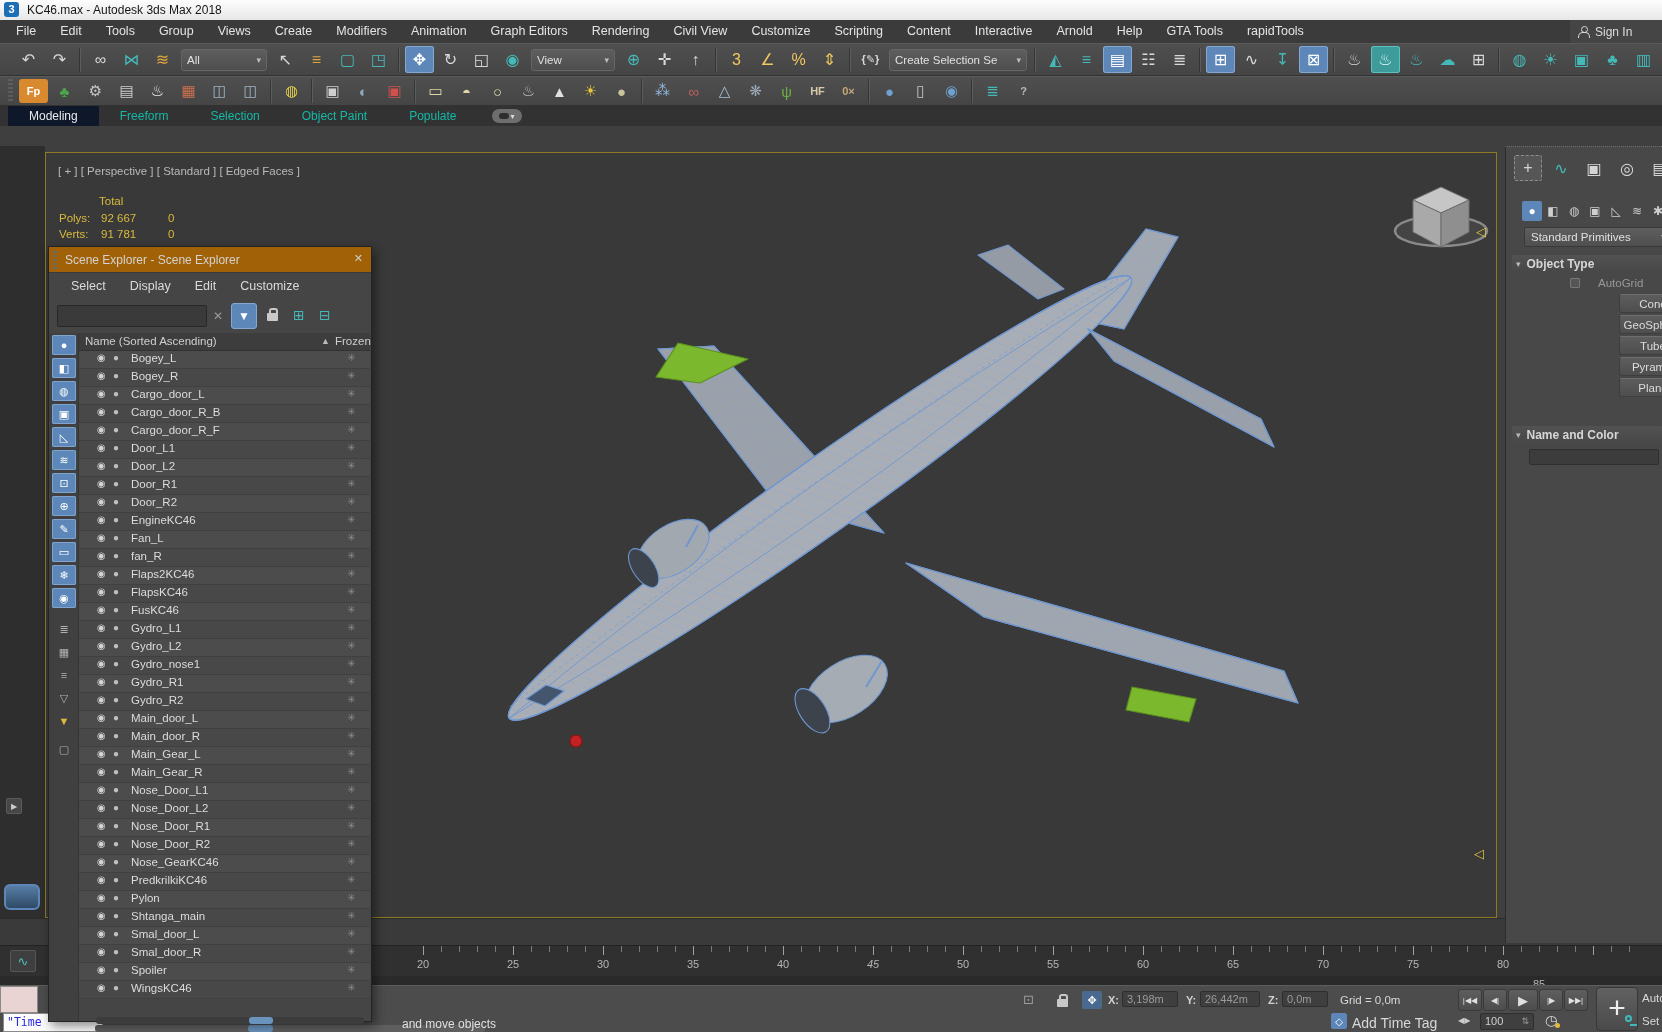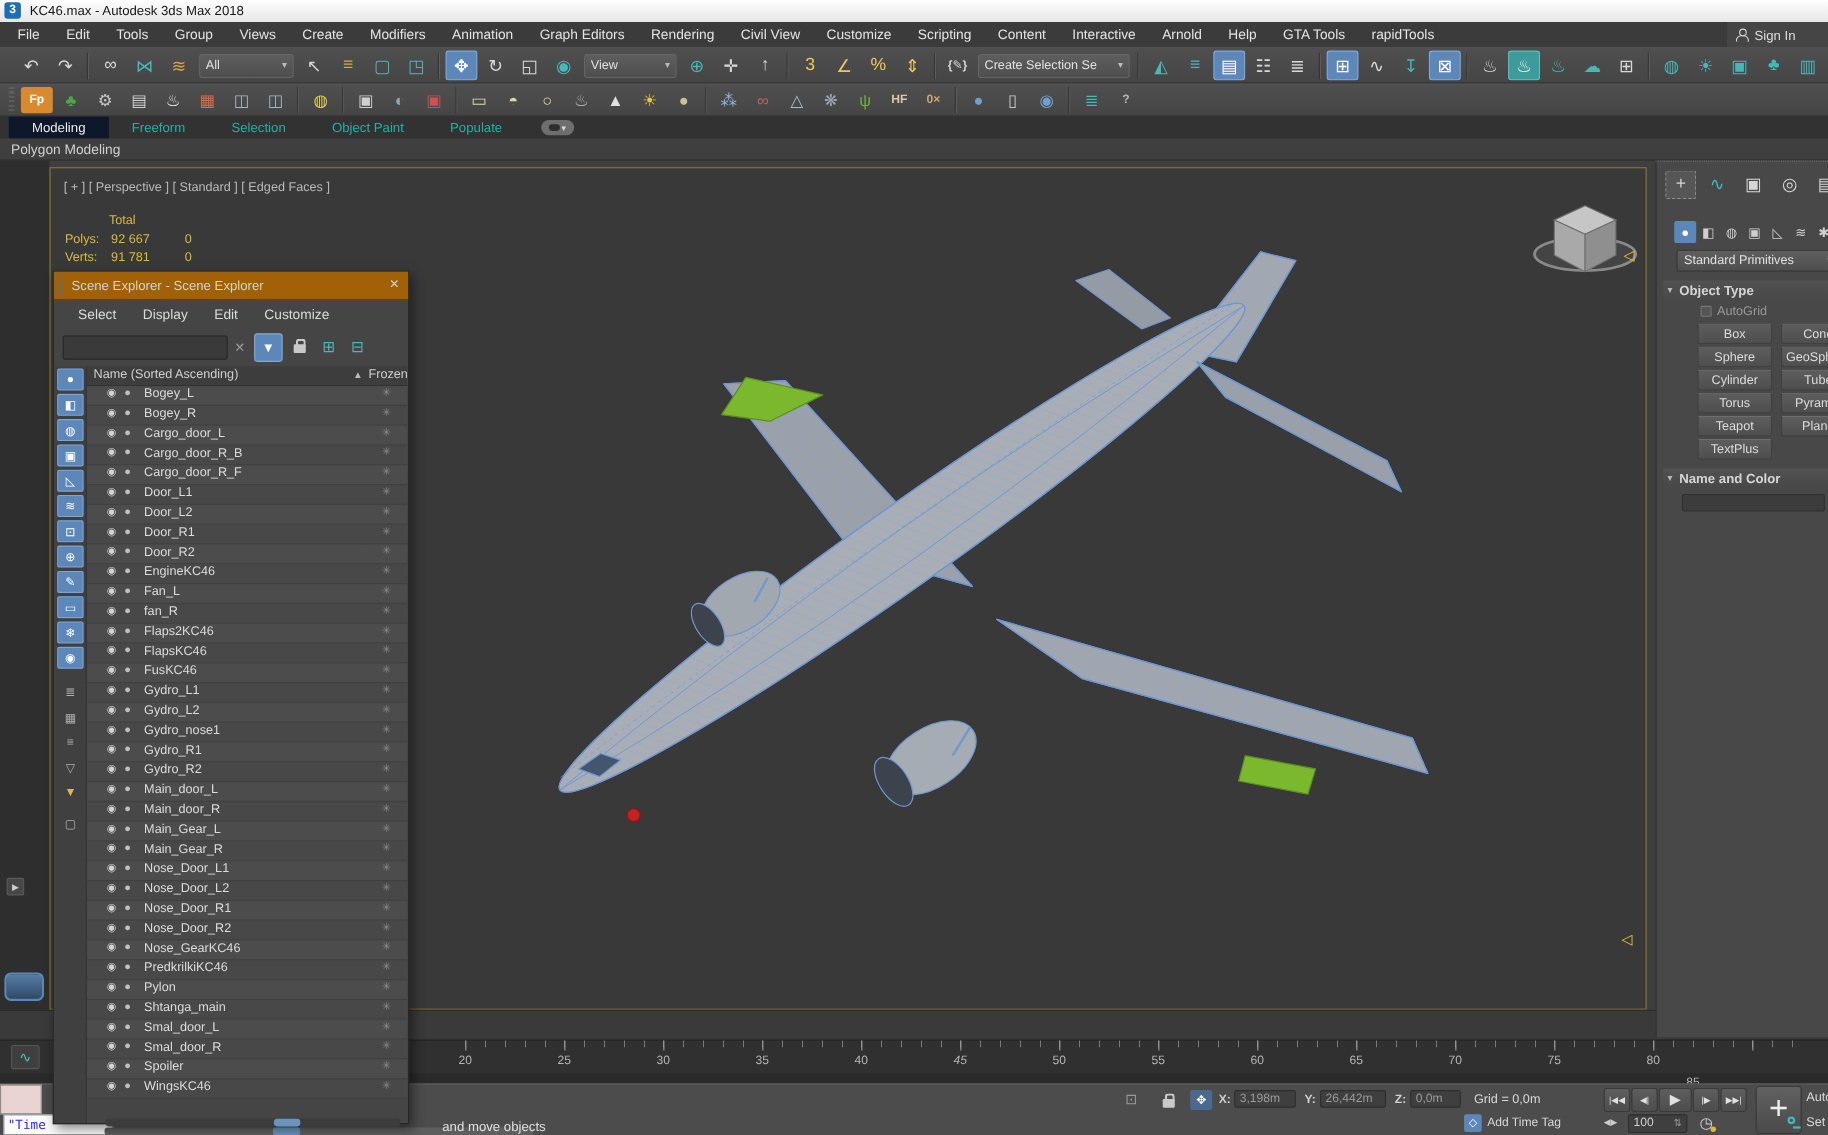--- a/index.html
+++ b/index.html
@@ -73,21 +73,21 @@
   .cmd-tab.on{background:#565656;border:1px dashed #8f8f8f;border-radius:2px;}
   .cmd-cats{position:absolute;left:16px;top:54px;display:flex;gap:1px;}
   .cmd-cat{width:20px;height:20px;display:flex;align-items:center;justify-content:center;font-size:12px;color:#cfcfcf;flex:none;}
   .cmd-cat.on{background:#5c87b8;border-radius:2px;color:#fff;}
   .cmd-dd{position:absolute;left:18px;top:80px;width:150px;height:20px;background:linear-gradient(#5e5e5e,#4f4f4f);
           border:1px solid #393939;border-radius:2px;display:flex;align-items:center;justify-content:space-between;
           padding:0 6px;font-size:11.5px;color:#e0e0e0;white-space:nowrap;overflow:hidden;}
   .rollout{position:absolute;left:6px;width:160px;height:17px;display:flex;align-items:center;gap:6px;
            font-size:12px;font-weight:bold;color:#d6d6d6;background:linear-gradient(#525252,#484848);border-radius:2px;padding-left:4px;}
   .rollout .arr{font-size:9px;color:#b9b9b9;}
-  .autogrid{position:absolute;left:40px;top:130px;display:flex;align-items:center;gap:5px;color:#999;font-size:11.5px;}
+  .autogrid{position:absolute;left:64px;top:130px;display:flex;align-items:center;gap:18px;color:#999;font-size:11.5px;}
   .checkbox{width:10px;height:10px;background:#555;border:1px solid #777;border-radius:1px;}
   .ot-col{position:absolute;top:147px;width:68px;display:flex;flex-direction:column;gap:2px;}
   .ot-left{left:37px;} .ot-right{left:113px;}
   .ot-btn{height:19px;background:linear-gradient(#5d5d5d,#4e4e4e);border:1px solid #3e3e3e;border-top-color:#6e6e6e;border-radius:3px;
           font-size:11.5px;color:#dcdcdc;display:flex;align-items:center;justify-content:center;white-space:nowrap;overflow:hidden;}
   .nc-field{position:absolute;left:23px;top:302px;width:130px;height:16px;background:#3c3c3c;border:1px solid #2f2f2f;border-radius:2px;}
 
   
   .scene-explorer{position:absolute;left:48px;top:246px;width:324px;height:776px;background:#454545;border:1px solid #242424;
                   box-shadow:3px 4px 10px rgba(0,0,0,.45);z-index:20;}
@@ -146,21 +146,21 @@
   .sb-prompt{position:absolute;left:402px;top:31px;font-size:12px;color:#e0e0e0;white-space:nowrap;}
   .sb-ico{position:absolute;color:#9a9a9a;font-size:13px;}
   .move-chip{position:absolute;left:1082px;top:5px;width:20px;height:18px;background:#49698e;border-radius:2px;color:#fff;
              font-size:11px;display:flex;align-items:center;justify-content:center;}
   .coord-label{position:absolute;top:8px;font-size:11px;font-weight:bold;color:#d0d0d0;}
   .coord-field{position:absolute;top:5px;height:16px;background:#3f3f3f;border:1px solid #2e2e2e;border-radius:2px;
                color:#9a9a9a;font-size:11px;line-height:14px;padding:0 4px;white-space:nowrap;overflow:hidden;}
   .grid-label{position:absolute;left:1340px;top:8px;font-size:11.5px;color:#d8d8d8;white-space:nowrap;}
   .timetag-cube{position:absolute;left:1331px;top:27px;width:16px;height:16px;background:#5c87b8;border-radius:2px;color:#fff;
                 font-size:10px;display:flex;align-items:center;justify-content:center;}
-  .timetag-label{position:absolute;left:1352px;top:29px;font-size:11px;color:#d8d8d8;white-space:nowrap;}
+  .timetag-label{position:absolute;left:1352px;top:29px;font-size:14px;color:#d8d8d8;white-space:nowrap;}
   .pb{position:absolute;left:1458px;top:3px;display:flex;gap:1px;}
   .pb-btn{width:24px;height:22px;background:linear-gradient(#5e5e5e,#4d4d4d);border:1px solid #3a3a3a;border-radius:3px;
           color:#e0e0e0;font-size:8px;display:flex;align-items:center;justify-content:center;white-space:nowrap;flex:none;}
   .pb-btn.big{width:30px;font-size:13px;}
   .nav-chip{position:absolute;left:1458px;top:30px;font-size:8px;color:#ccc;}
   .frame-field{position:absolute;left:1480px;top:27px;width:54px;height:17px;background:#3f3f3f;border:1px solid #2e2e2e;border-radius:2px;
                color:#cfcfcf;font-size:11px;line-height:15px;padding:0 4px;display:flex;justify-content:space-between;align-items:center;}
   .frame-field .sp{color:#999;font-size:9px;}
   .key-time{position:absolute;left:1545px;top:26px;font-size:14px;color:#cfcfcf;}
   .key-time::after{content:"";position:absolute;right:-3px;bottom:0;width:5px;height:5px;background:#e0b83c;border-radius:50%;}
@@ -315,23 +315,20 @@
       <div class="rtab active">Modeling</div>
       <div class="rtab">Freeform</div>
       <div class="rtab">Selection</div>
       <div class="rtab">Object Paint</div>
       <div class="rtab">Populate</div>
       <div class="rtab-dd">
         <div class="pill"></div>
         <div class="arr">▾</div>
       </div>
     </div>
-  <div class="ribbon-strip">
-    <span>Polygon Modeling</span>
-  </div>
 
   <div class="left-strip">
     <div class="strip-chevron">▶</div>
     <div class="strip-tab"></div>
   </div>
 
   <div class="viewport">
     <svg class="plane-svg" width="1450" height="764" viewBox="0 0 1450 764">
       <defs>
         <pattern id="wf1" width="9" height="9" patternUnits="userSpaceOnUse" patternTransform="rotate(56)">
@@ -420,28 +417,20 @@
       <span class="arr">▾</span>
     </div>
     <div class="rollout" style="top:108px;">
       <span class="arr">▾</span>
       <span>Object Type</span>
     </div>
     <div class="autogrid">
       <span class="checkbox"></span>
       <span>AutoGrid</span>
     </div>
-    <div class="ot-col ot-left" id="otLeft">
-        <div class="ot-btn">Box</div>
-        <div class="ot-btn">Sphere</div>
-        <div class="ot-btn">Cylinder</div>
-        <div class="ot-btn">Torus</div>
-        <div class="ot-btn">Teapot</div>
-        <div class="ot-btn">TextPlus</div>
-      </div>
     <div class="ot-col ot-right" id="otRight">
         <div class="ot-btn">Cone</div>
         <div class="ot-btn">GeoSphere</div>
         <div class="ot-btn">Tube</div>
         <div class="ot-btn">Pyramid</div>
         <div class="ot-btn">Plane</div>
       </div>
     <div class="rollout" style="top:279px;">
       <span class="arr">▾</span>
       <span>Name and Color</span>

